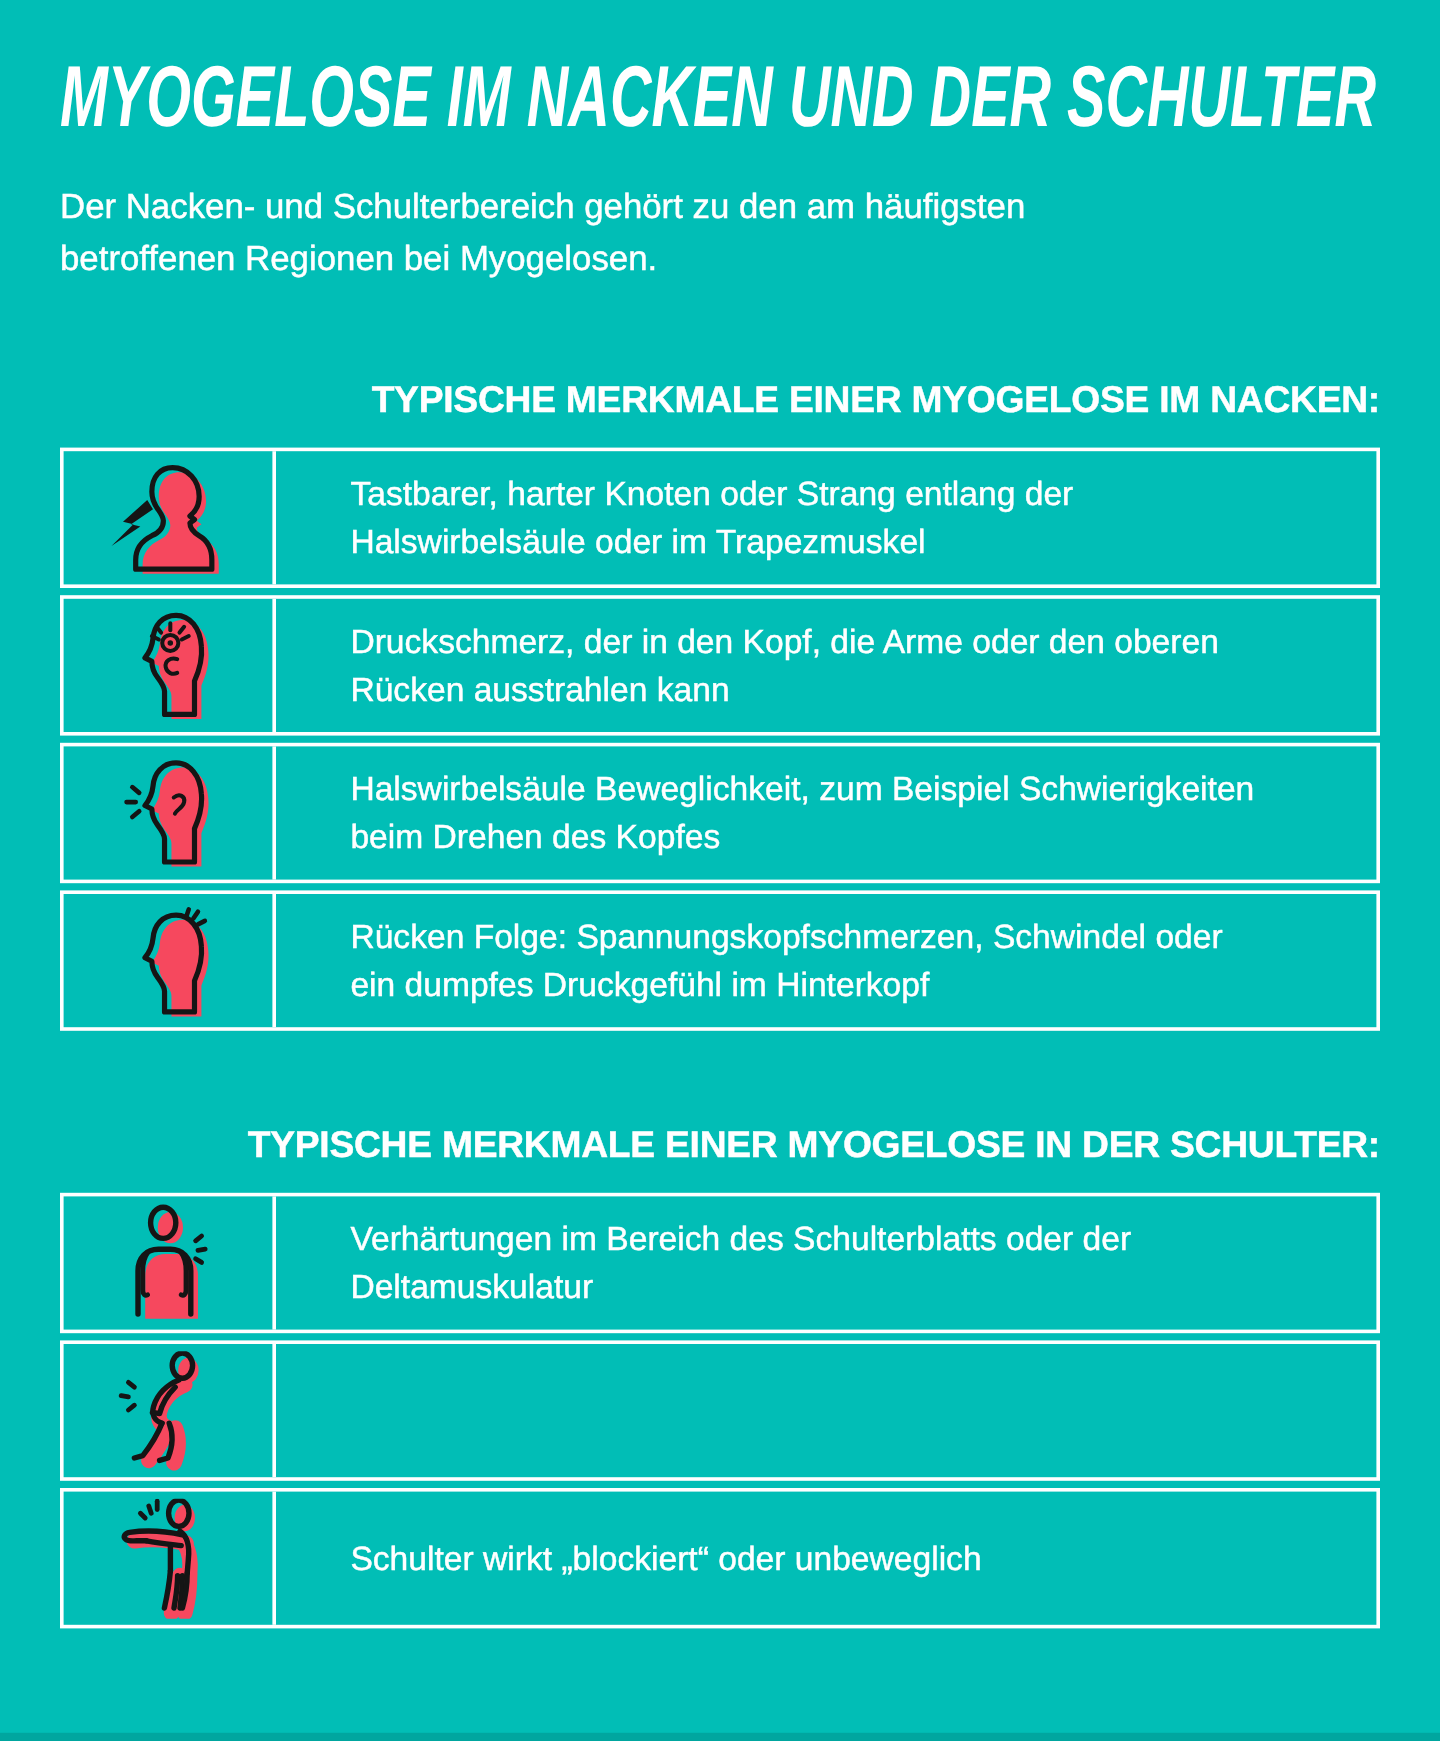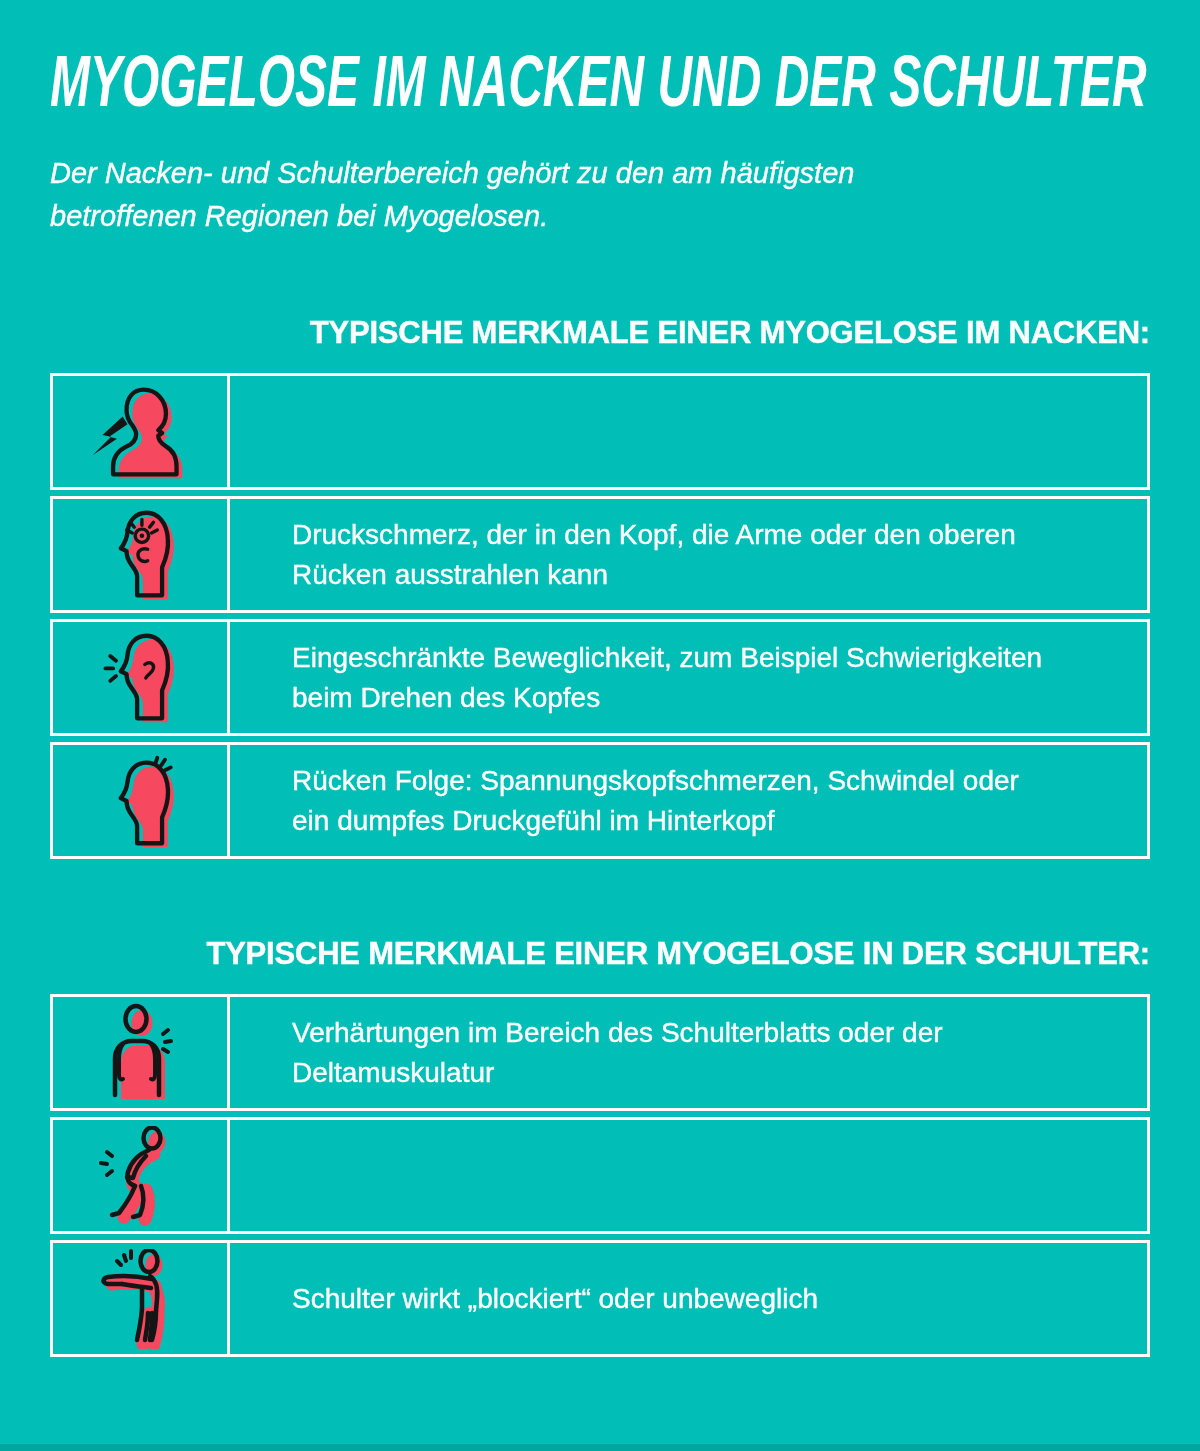--- a/index.html
+++ b/index.html
@@ -19,21 +19,21 @@
   .content{padding:0 50px;border-radius:22px;}
   .title{padding-top:50px;height:112px;}
   .title-text{
     display:inline-block;white-space:nowrap;
     font-style:italic;font-weight:bold;font-size:72px;line-height:62px;
     transform:scaleX(0.666);transform-origin:left top;
     letter-spacing:0;
   }
   .intro{
     margin-top:40px;font-size:29px;line-height:43px;
-    white-space:pre-line;font-style:italic;-webkit-text-stroke:0.4px var(--white);
+    white-space:pre-line;-webkit-text-stroke:0.4px var(--white);
   }
   .section-heading{
     margin-top:77px;font-weight:bold;font-size:31px;line-height:36px;
     letter-spacing:-0.2px;text-align:right;-webkit-text-stroke:0.4px var(--white);
   }
   .sym-table{margin-top:22px;}
   .row{
     display:flex;height:117px;border:3px solid var(--white);
     margin-bottom:6px;
   }
@@ -79,20 +79,22 @@
         <div class="row">
           <div class="icon-cell">
             <svg class="icon" width="100" height="96" viewBox="0 0 104 96">
               <g transform="translate(6,4)">
                 <path class="pk" d="M56 4 C69 4 79 15 79 29 C79 36 76 42 71 46 L75 49 L71 52 C71 56 74 60 79 63 C86 67 90 74 90 84 L90 92 L24 92 L24 84 C24 74 30 67 38 63 C45 60 48 55 48 50 C48 47 46 44 44 41 C40 36 38 31 38 25 C38 12 45 4 56 4 Z"></path>
               </g>
               <path class="ln" d="M56 4 C69 4 79 15 79 29 C79 36 76 42 71 46 L75 49 L71 52 C71 56 74 60 79 63 C86 67 90 74 90 84 L90 92 L24 92 L24 84 C24 74 30 67 38 63 C45 60 48 55 48 50 C48 47 46 44 44 41 C40 36 38 31 38 25 C38 12 45 4 56 4 Z"></path>
               <path class="fl" d="M34 32 L13 51 L22 53 L3 72 L28 55 L20 53 L39 40 Z"></path>
             </svg>
           </div>
+          <div class="text-cell">Tastbarer, harter Knoten oder Strang entlang der
+Halswirbelsäule oder im Trapezmuskel</div>
         </div>
 
         <div class="row">
           <div class="icon-cell">
             <svg class="icon" width="96" height="96" viewBox="0 0 100 100">
               <g transform="translate(6,4)">
                 <path class="pk" d="M57 6 C45 6 38 15 37 26 C36.4 32 34 38 30 43 L36 46 C36 51 38 56 41 60 C44 64 47 68 47 72 L47 92 L73 92 L73 63 C77 54 80 44 79 33 C78 17 69 6 57 6 Z"></path>
               </g>
               <path class="ln" d="M57 6 C45 6 38 15 37 26 C36.4 32 34 38 30 43 L36 46 C36 51 38 56 41 60 C44 64 47 68 47 72 L47 92 L73 92 L73 63 C77 54 80 44 79 33 C78 17 69 6 57 6 Z"></path>
               <circle class="lt" cx="52" cy="30" r="7"></circle>
@@ -115,21 +117,21 @@
               <g transform="translate(6,4)">
                 <path class="pk" d="M57 6 C45 6 38 15 37 26 C36.4 32 34 38 30 43 L36 46 C36 51 38 56 41 60 C44 64 47 68 47 72 L47 92 L73 92 L73 63 C77 54 80 44 79 33 C78 17 69 6 57 6 Z"></path>
               </g>
               <path class="ln" d="M57 6 C45 6 38 15 37 26 C36.4 32 34 38 30 43 L36 46 C36 51 38 56 41 60 C44 64 47 68 47 72 L47 92 L73 92 L73 63 C77 54 80 44 79 33 C78 17 69 6 57 6 Z"></path>
               <path class="lt" d="M55 36 C60 32 65 35 64 40 C63 45 58 46 56 50"></path>
               <path class="mk" d="M19 27 L25 32"></path>
               <path class="mk" d="M14 40 L22 40"></path>
               <path class="mk" d="M19 53 L25 48"></path>
             </svg>
           </div>
-          <div class="text-cell">Eingeschränkte Beweglichkeit, zum Beispiel Schwierigkeiten
+          <div class="text-cell">Halswirbelsäule Beweglichkeit, zum Beispiel Schwierigkeiten
 beim Drehen des Kopfes</div>
         </div>
 
         <div class="row">
           <div class="icon-cell">
             <svg class="icon" width="96" height="96" viewBox="0 0 100 100">
               <g transform="translate(6,4)">
                 <path class="pk" d="M57 10 C45 10 38 19 37 30 C36.4 36 34 42 30 47 L36 50 C36 55 38 60 41 64 C44 68 47 72 47 76 L47 94 L73 94 L73 67 C77 58 80 48 79 37 C78 21 69 10 57 10 Z"></path>
               </g>
               <path class="ln" d="M57 10 C45 10 38 19 37 30 C36.4 36 34 42 30 47 L36 50 C36 55 38 60 41 64 C44 68 47 72 47 76 L47 94 L73 94 L73 67 C77 58 80 48 79 37 C78 21 69 10 57 10 Z"></path>

